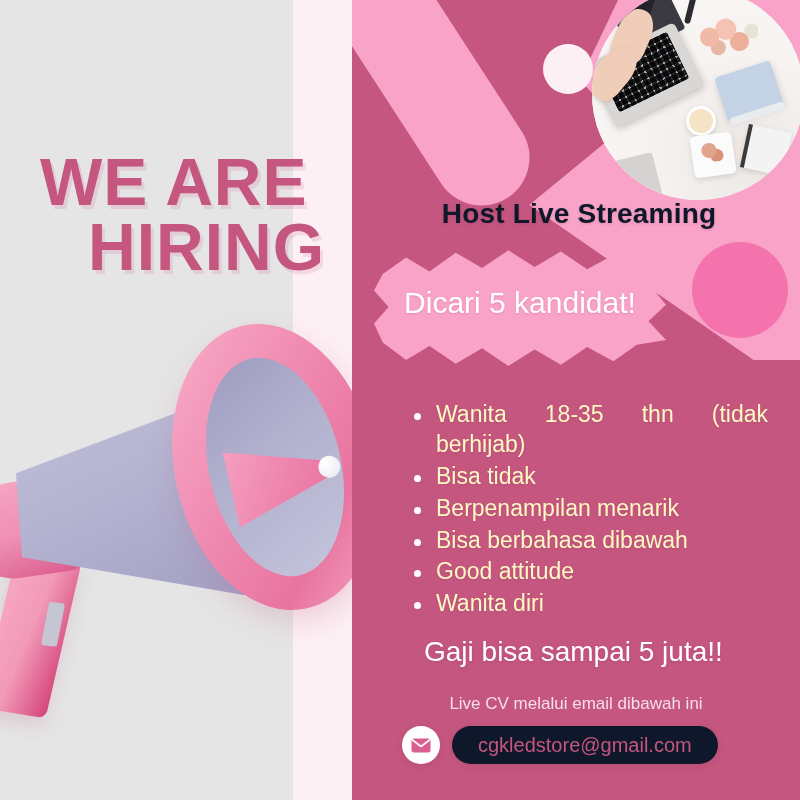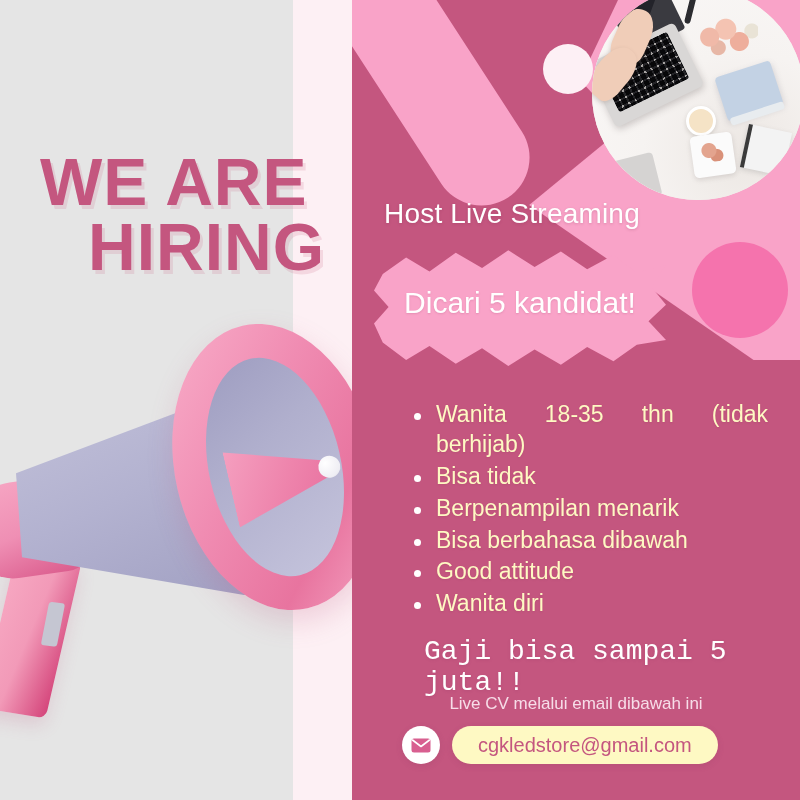--- a/index.html
+++ b/index.html
@@ -248,25 +248,26 @@
     position: absolute; left: 108px; top: 112px;
     width: 22px; height: 22px; border-radius: 50%;
     background: radial-gradient(circle at 35% 30%, #ffffff 0%, #efeef4 70%, #dddbe6 100%);
   }
 
   
   .rc { position: absolute; left: 0; top: 0; width: 448px; height: 800px; }
   .job-title {
     position: absolute; left: 32px; top: 198px;
     width: 390px;
-    color: #ffffff;
+    color: #0f172a;
     font-size: 28px;
-    font-weight: normal;
+    font-weight: bold;
     letter-spacing: 0.2px;
     text-shadow: 0 1px 3px rgba(120,40,70,.22);
+    text-align: center;
   }
   .burst {
     position: absolute; left: 22px; top: 248px;
     width: 292px; height: 118px;
     background: #f9a3c8;
     clip-path: polygon(
       3% 22%, 11% 8%, 19% 20%, 28% 4%, 37% 17%, 46% 2%, 55% 16%,
       64% 3%, 73% 18%, 82% 6%, 90% 21%, 100% 14%, 95% 33%, 100% 48%,
       94% 62%, 100% 78%, 90% 82%, 82% 96%, 73% 84%, 64% 99%, 55% 86%,
       46% 100%, 37% 85%, 28% 98%, 19% 83%, 11% 95%, 3% 80%, 0% 64%,
@@ -298,42 +299,41 @@
     content: "";
     position: absolute; left: 4px; top: 13px;
     width: 7px; height: 7px; border-radius: 50%;
     background: #ffffff;
   }
   .bullets li.wrap { text-align: justify; }
   .salary {
     position: absolute; left: 72px; top: 636px;
     color: #ffffff; font-size: 28px;
     text-shadow: 0 1px 3px rgba(140,55,95,.22);
-    font-family: Liberation Mono, monospace;
   }
   .cv-note {
     position: absolute; left: 52px; top: 694px;
     width: 344px; text-align: center;
     color: #f7dde8; font-size: 17px;
   }
   .email-row {
     position: absolute; left: 50px; top: 726px;
     display: flex; align-items: center; gap: 12px;
   }
   .mail-circle {
     width: 38px; height: 38px; border-radius: 50%;
     background: #ffffff;
     display: flex; align-items: center; justify-content: center;
     box-shadow: 0 2px 6px rgba(140,60,95,.2);
   }
   .email-pill {
     height: 38px;
     padding: 0 26px;
     border-radius: 19px;
-    background: #fef9c3;
+    background: #0f172a;
     display: flex; align-items: center;
     color: #c4567f; font-size: 20px;
     box-shadow: 0 2px 6px rgba(140,60,95,.2);
   }
 </style>
 </head>
 <body>
 
 <div id="poster">
 

